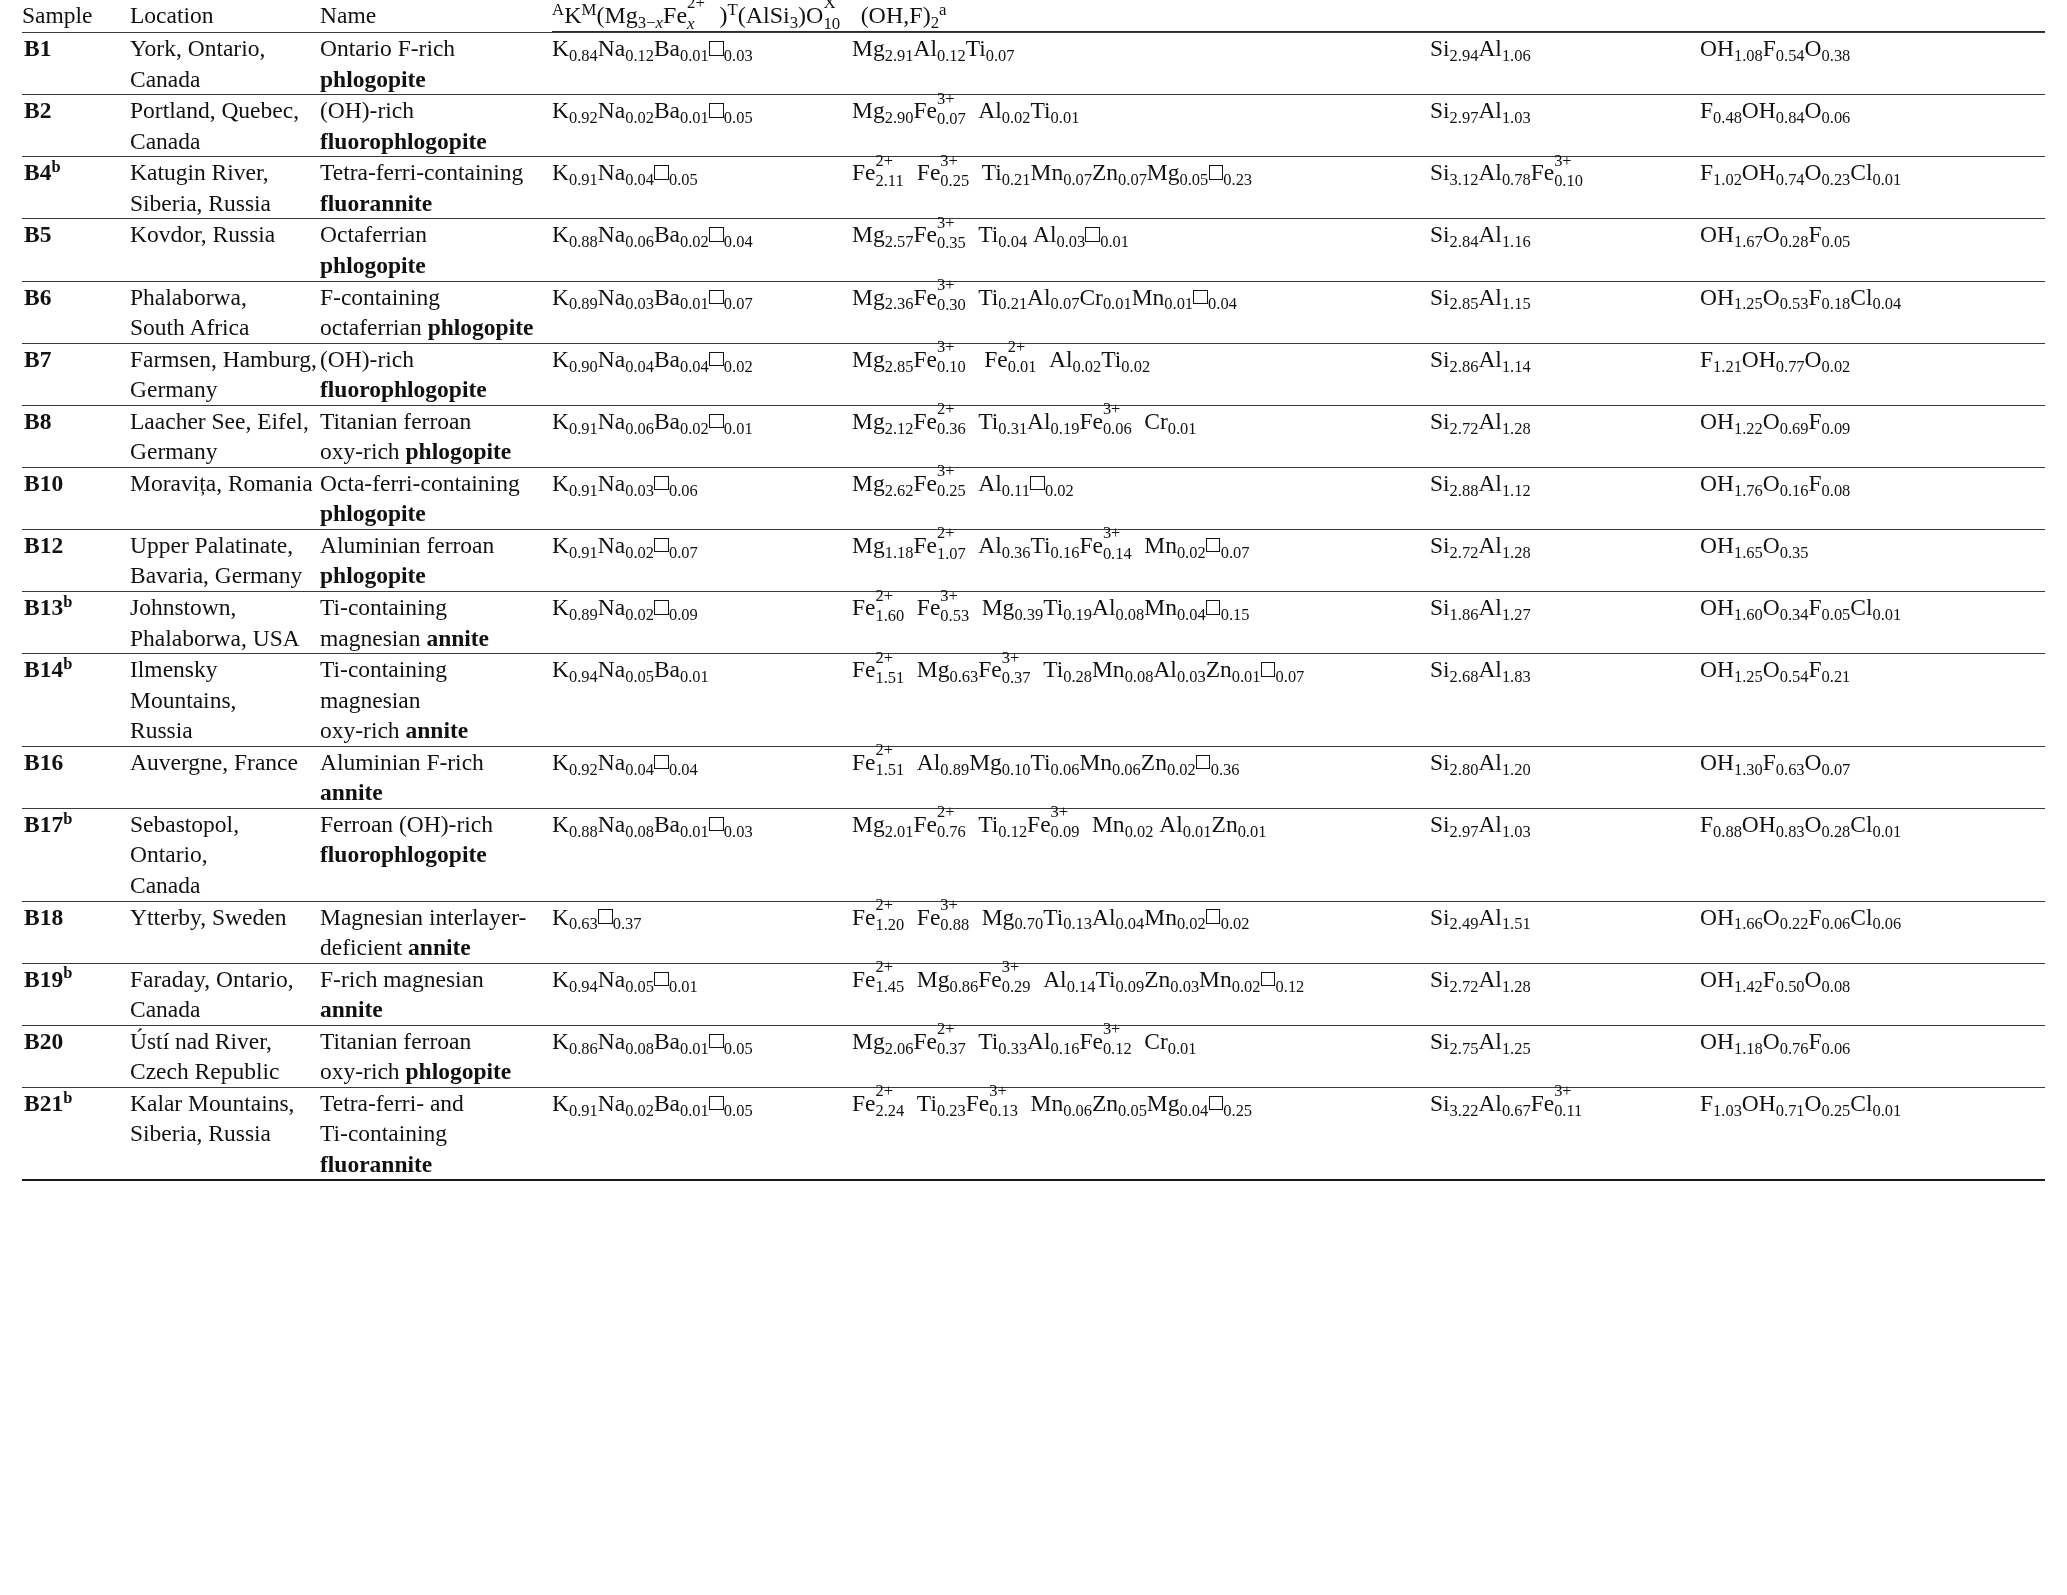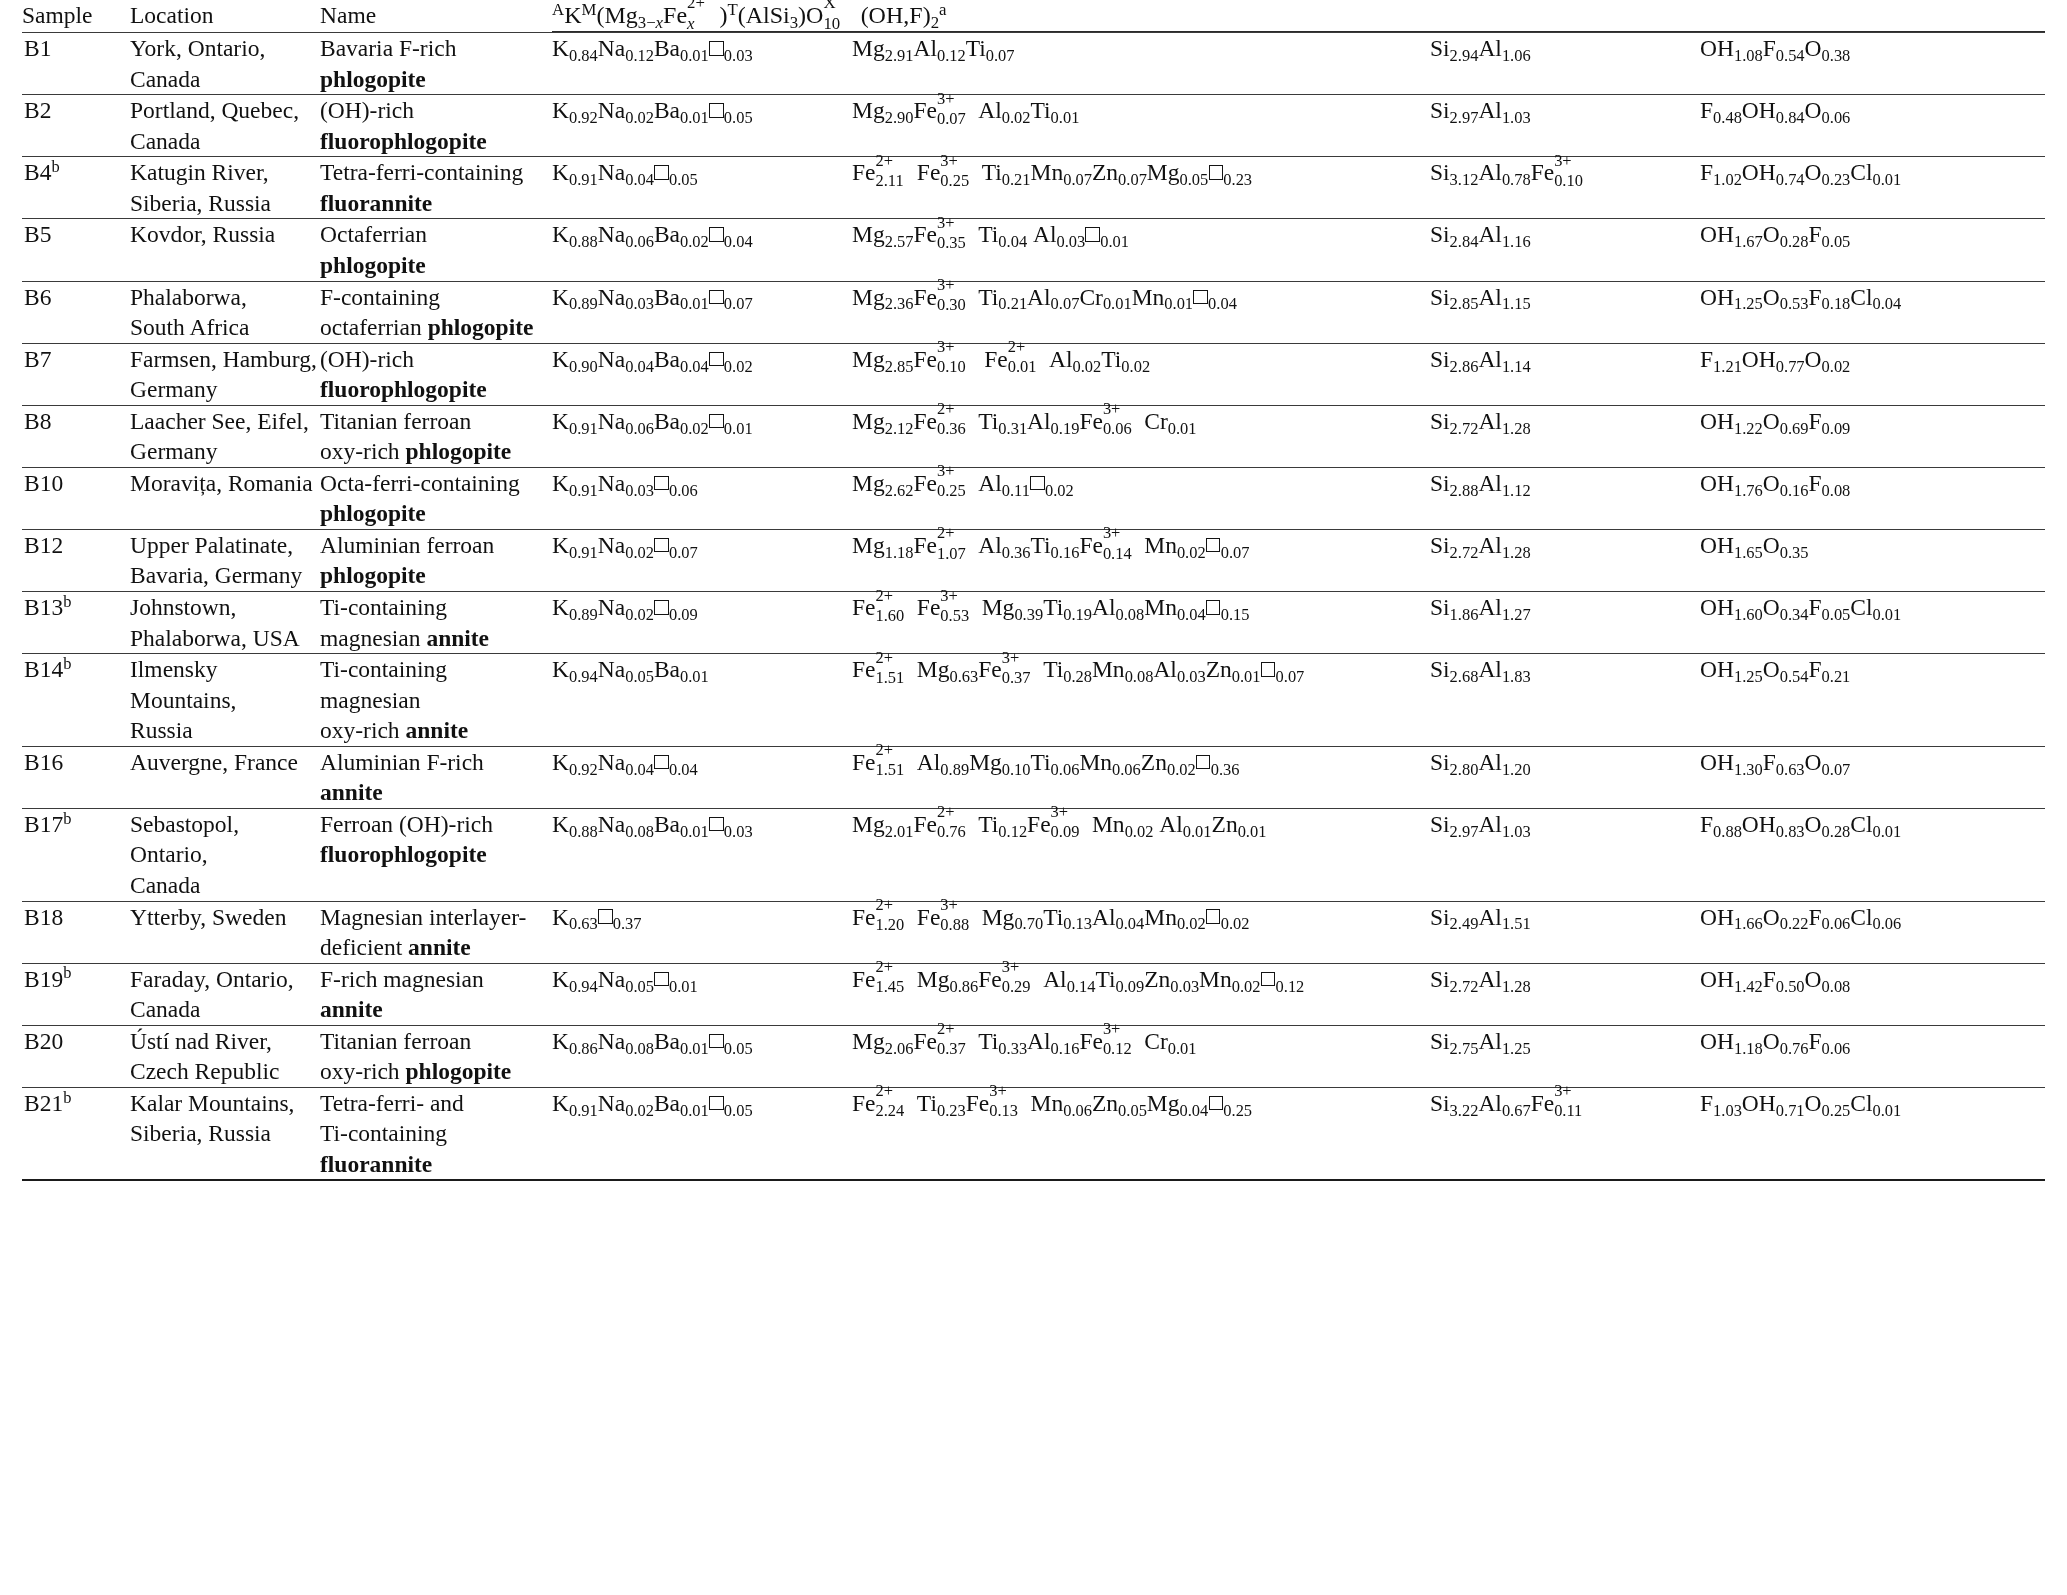--- a/index.html
+++ b/index.html
@@ -46,21 +46,21 @@
     border-top: 1.7px solid #2a2a2a;
   }
   .spacer-cell { border-top: none !important; }
 
   
   tbody td {
     padding-top: 15px;
     padding-bottom: 22px;
     padding-right: 10px;
   }
-  tbody tr td.c-sample   { padding-left: 2px; }
+  tbody tr td.c-sample   { padding-left: 2px; font-weight: bold; }
   .formula { white-space: nowrap; }
 
   
   col.c1 { width: 108px; }
   col.c2 { width: 190px; }
   col.c3 { width: 232px; }
   col.c4 { width: 300px; }
   col.c5 { width: 578px; }
   col.c6 { width: 270px; }
   col.c7 { width: 345px; }
@@ -152,21 +152,21 @@
     </thead>
 
     <tbody id="tbody">
         <tr class="rule-thin">
           <td class="c-sample">B1</td>
           <td>
             <span class="nm-line">York, Ontario,</span>
             <span class="nm-line">Canada</span>
           </td>
           <td>
-            <span class="nm-line">Bavaria F-rich</span>
+            <span class="nm-line">Ontario F-rich</span>
             <span class="nm-line"><b>phlogopite</b></span>
           </td>
           <td class="formula">K<sub>0.84</sub>Na<sub>0.12</sub>Ba<sub>0.01</sub><span class="vac"></span><sub>0.03</sub></td>
           <td class="formula">Mg<sub>2.91</sub>Al<sub>0.12</sub>Ti<sub>0.07</sub></td>
           <td class="formula">Si<sub>2.94</sub>Al<sub>1.06</sub></td>
           <td class="formula">OH<sub>1.08</sub>F<sub>0.54</sub>O<sub>0.38</sub></td>
         </tr>
         <tr class="rule-thin">
           <td class="c-sample">B2</td>
           <td>

